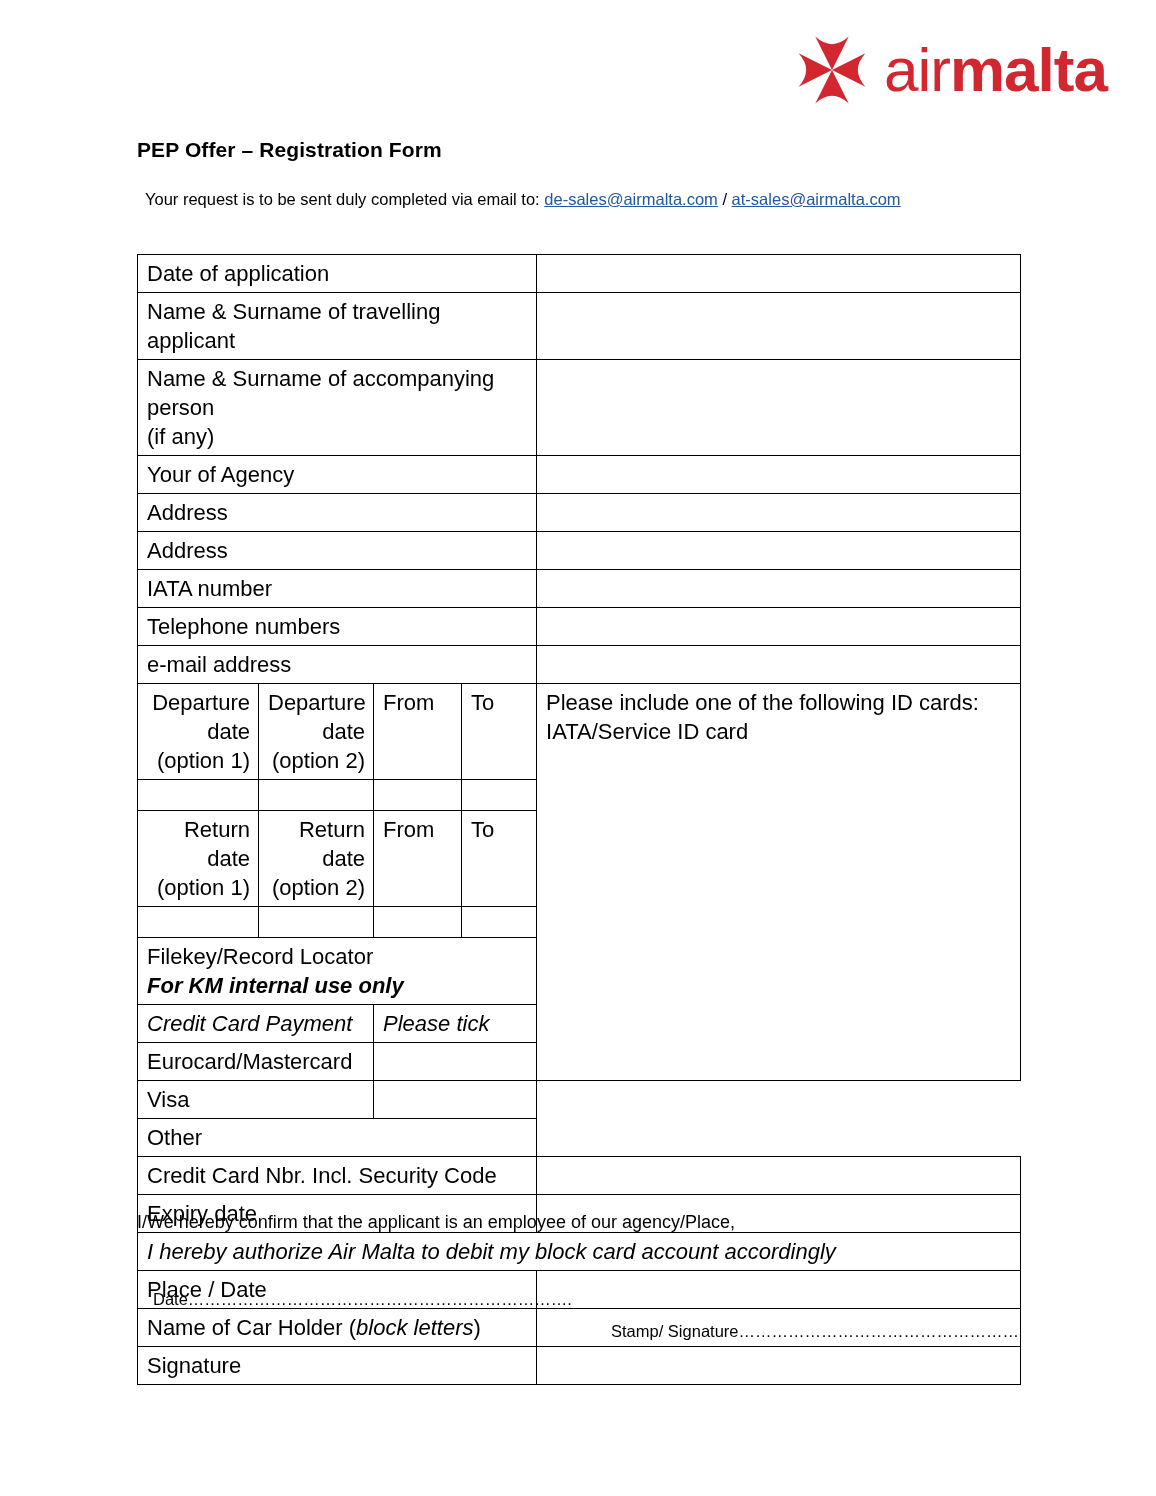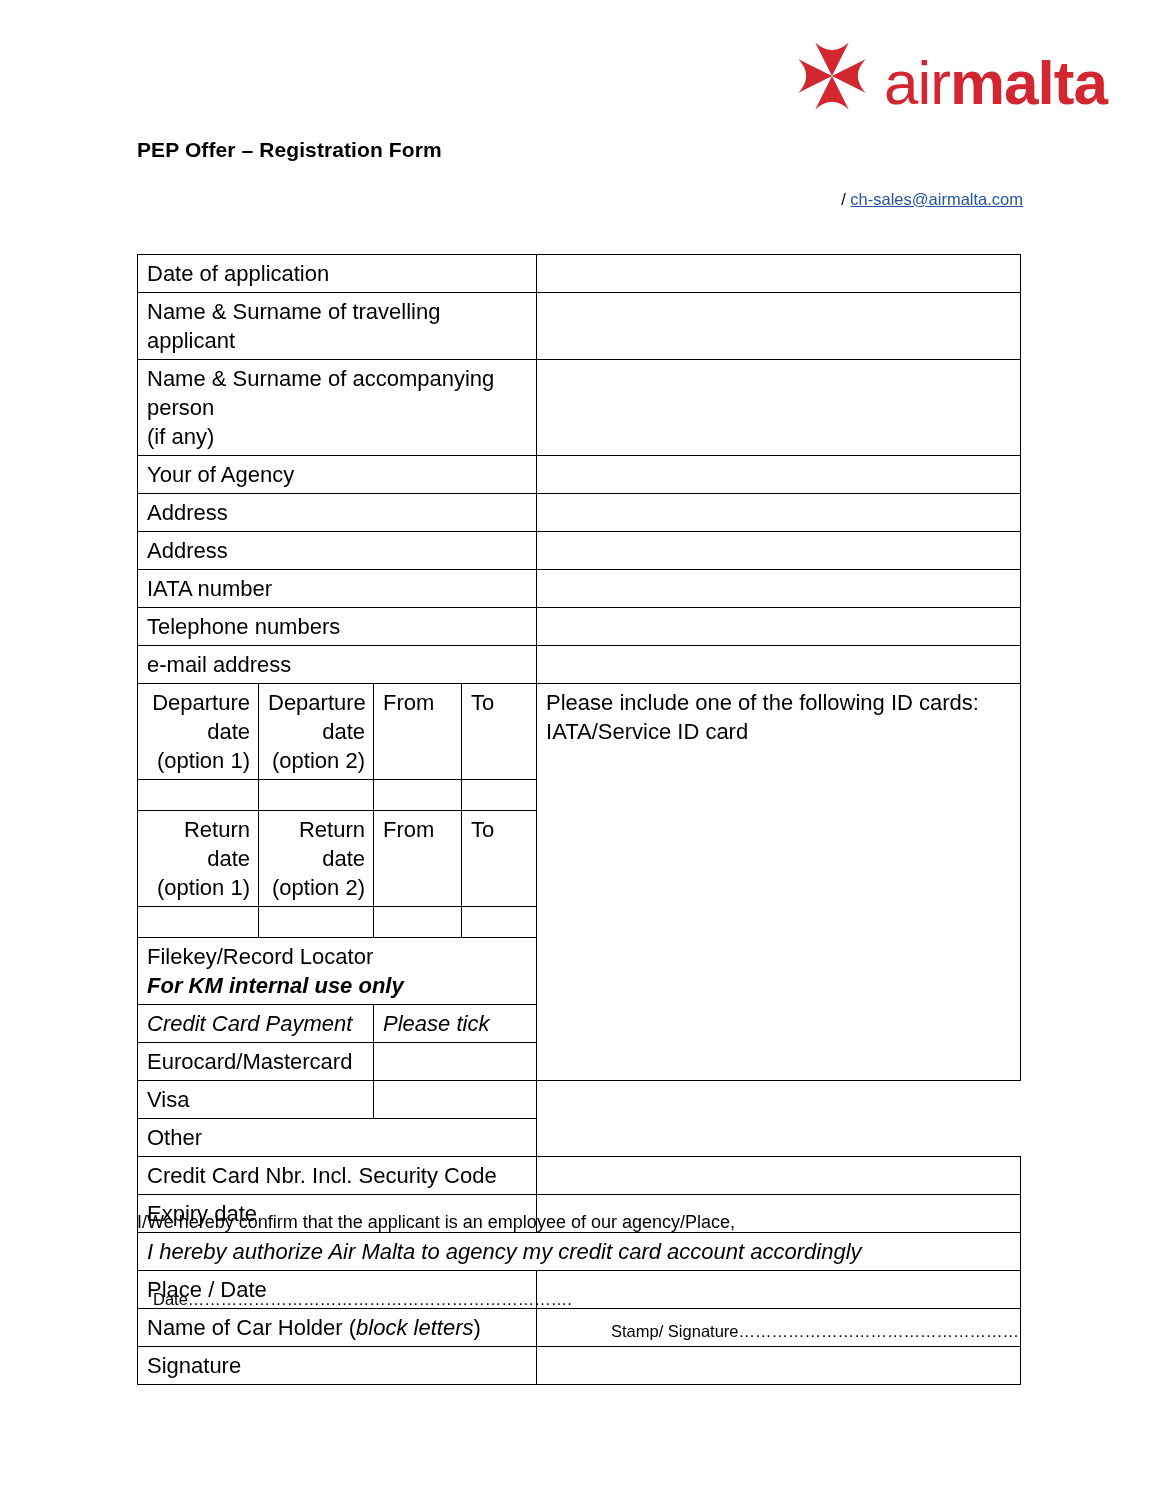--- a/index.html
+++ b/index.html
@@ -17,21 +17,21 @@
   }
 
   
   #logo-block {
     position: absolute;
     top: 26px;
     left: 790px;
     width: 295px;
     height: 88px;
     display: flex;
-    align-items: flex-end;
+    align-items: center;
   }
   #maltese-cross {
     width: 84px;
     height: 76px;
     flex: 0 0 auto;
   }
   #logo-wordmark {
     margin-left: 10px;
     font-size: 62px;
     line-height: 62px;
@@ -141,21 +141,21 @@
       <path d="M50 50 L6 28 Q26 50 6 72 Z"></path>
       <path d="M50 50 L94 72 Q74 50 94 28 Z"></path>
     </g>
   </svg>
   <div id="logo-wordmark"><span class="w-air">air</span><span class="w-malta">malta</span></div>
 </div>
 
 <div id="page-title">PEP Offer – Registration Form</div>
 
 <div id="intro-block">
-  <div id="intro-line-2"><span class="slash">/ </span><a class="mail-link" href="#">ch-sales@airmalta.com</a></div>
+  <div id="intro-line-1"><span>Your request is to be sent duly completed via email to: </span><a class="mail-link" href="#">de-sales@airmalta.com</a><span class="slash"> / </span><a class="mail-link" href="#">at-sales@airmalta.com</a></div>
 </div>
 
 <table id="form-table">
   <colgroup>
     <col class="c1">
       <col class="c2">
       <col class="c3">
       <col class="c4">
       <col class="c-right">
   </colgroup>
@@ -287,21 +287,21 @@
     <td colspan="4">Credit Card Nbr. Incl. Security Code</td>
     <td></td>
   </tr>
 
   <tr>
     <td colspan="4">Expiry date</td>
     <td></td>
   </tr>
 
   <tr>
-    <td colspan="5" class="it">I hereby authorize Air Malta to agency my credit card account accordingly</td>
+    <td colspan="5" class="it">I hereby authorize Air Malta to debit my block card account accordingly</td>
   </tr>
 
   <tr>
     <td colspan="4">Place / Date</td>
     <td></td>
   </tr>
 
   <tr>
     <td colspan="4"><span>Name of Car Holder (</span><span class="it">block letters</span><span>)</span></td>
     <td></td>

